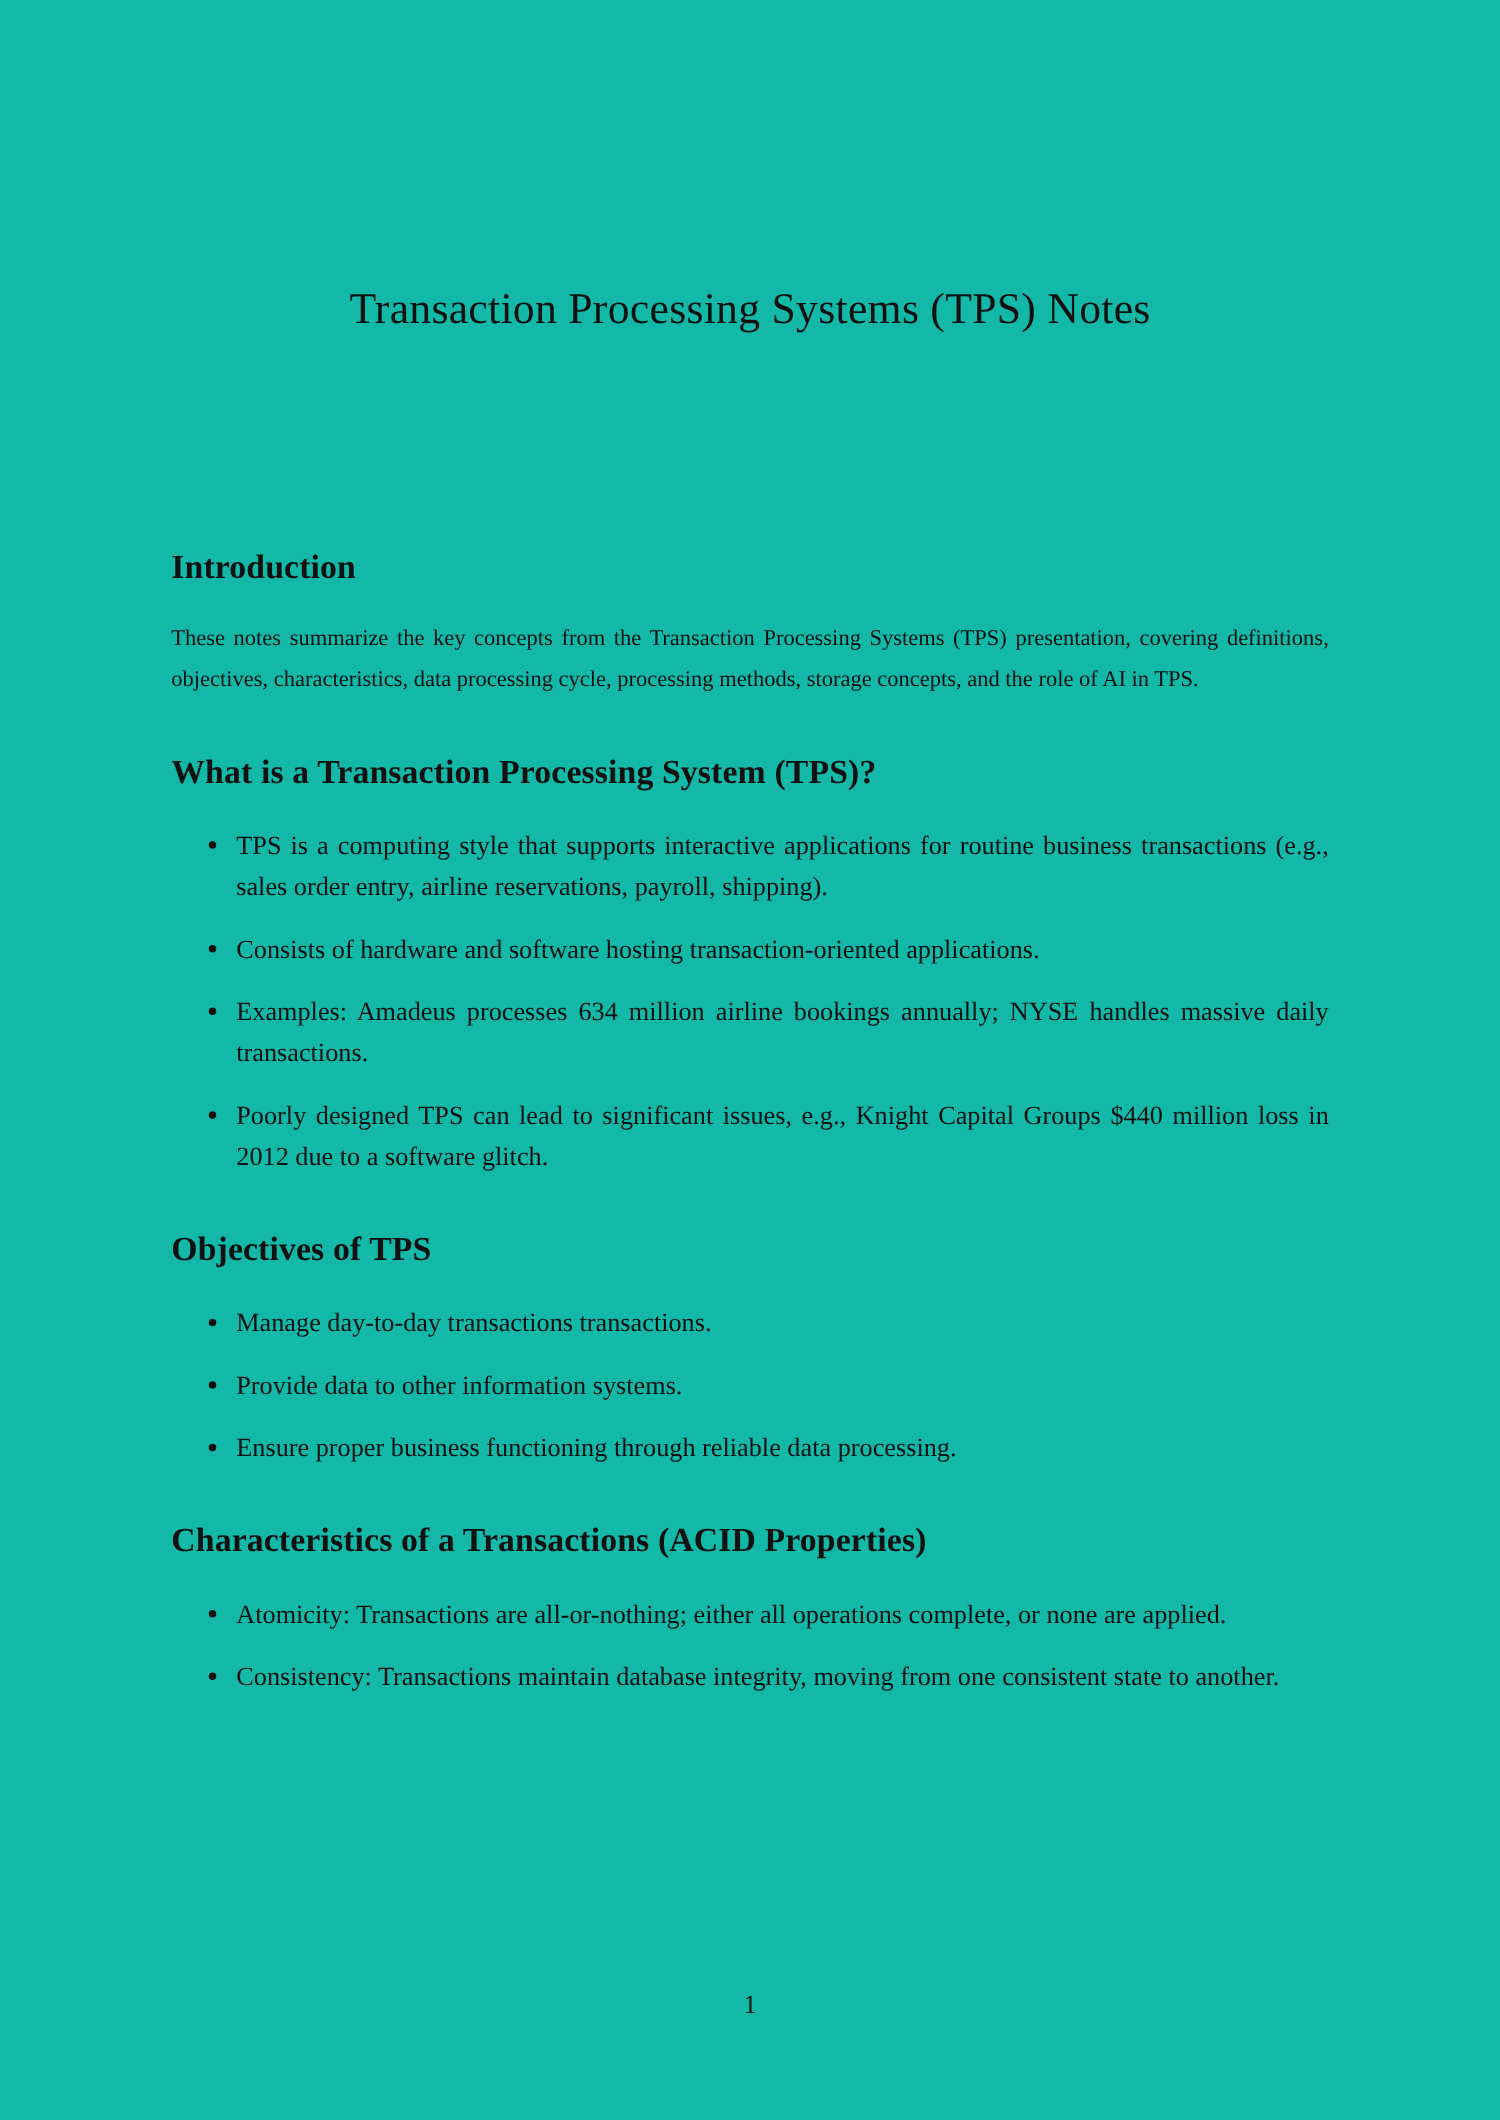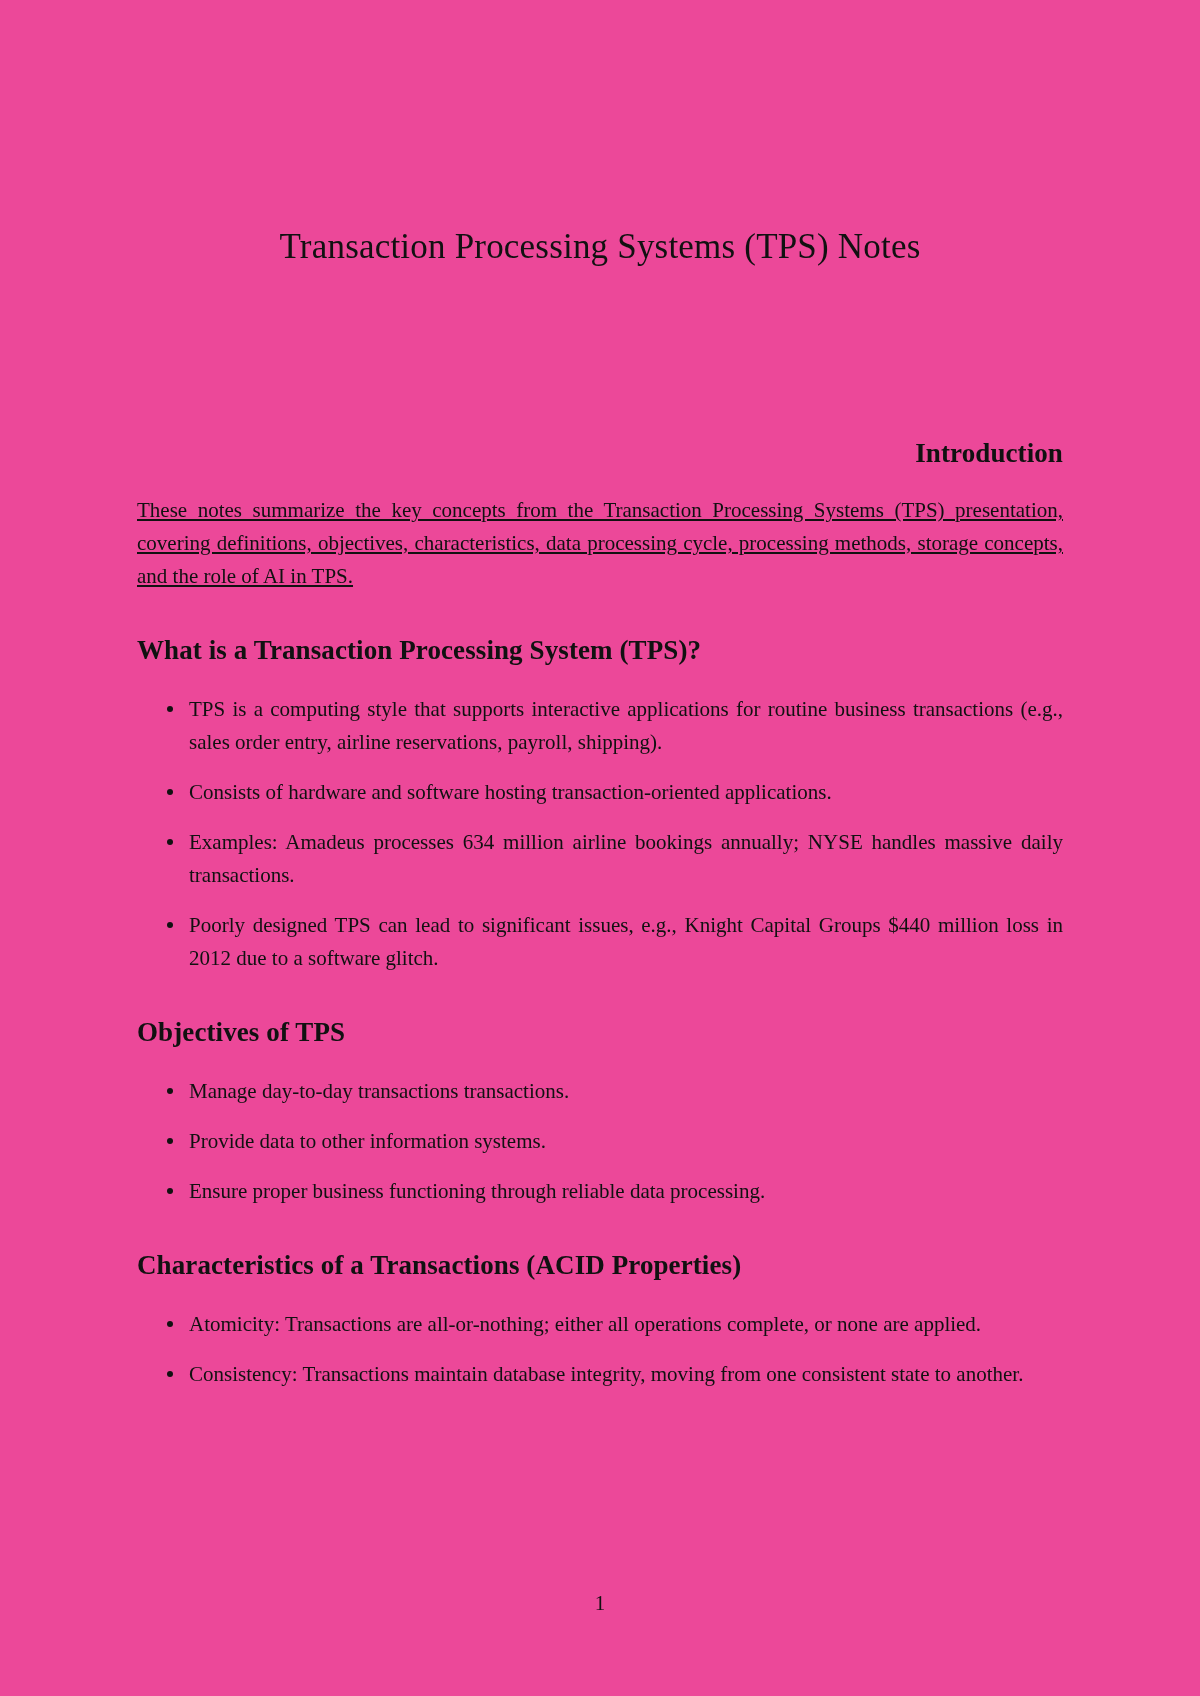--- a/index.html
+++ b/index.html
@@ -5,21 +5,21 @@
   html, body {
     margin: 0;
     padding: 0;
     background: #ffffff;
   }
   .page {
     position: relative;
     width: 1200px;
     height: 1696px;
     margin: 0 auto;
-    background: #ec4899;
+    background: #14b8a6;
     color: #111111;
     font-family: "Liberation Serif", "DejaVu Serif", serif;
     box-sizing: border-box;
     padding: 0 137px;
     overflow: hidden;
   }
   .doc-title {
     margin: 226px 0 0 0;
     font-size: 35px;
     font-weight: normal;
@@ -29,28 +29,26 @@
   }
   .doc-section .sec-heading {
     font-size: 27px;
     font-weight: bold;
     line-height: 34px;
     margin: 40px 0 24px 0;
     letter-spacing: 0.1px;
   }
   .doc-section:first-child .sec-heading {
     margin-top: 168px;
-    text-align: right;
   }
   .para {
-    font-size: 21px;
+    font-size: 18px;
     line-height: 33px;
     margin: 0 0 10px 0;
     text-align: justify;
-    text-decoration: underline;
   }
   ul.bullets {
     list-style: none;
     margin: 26px 0 0 0;
     padding: 0;
   }
   li.bullet-item {
     position: relative;
     padding-left: 52px;
     margin: 17px 0;

